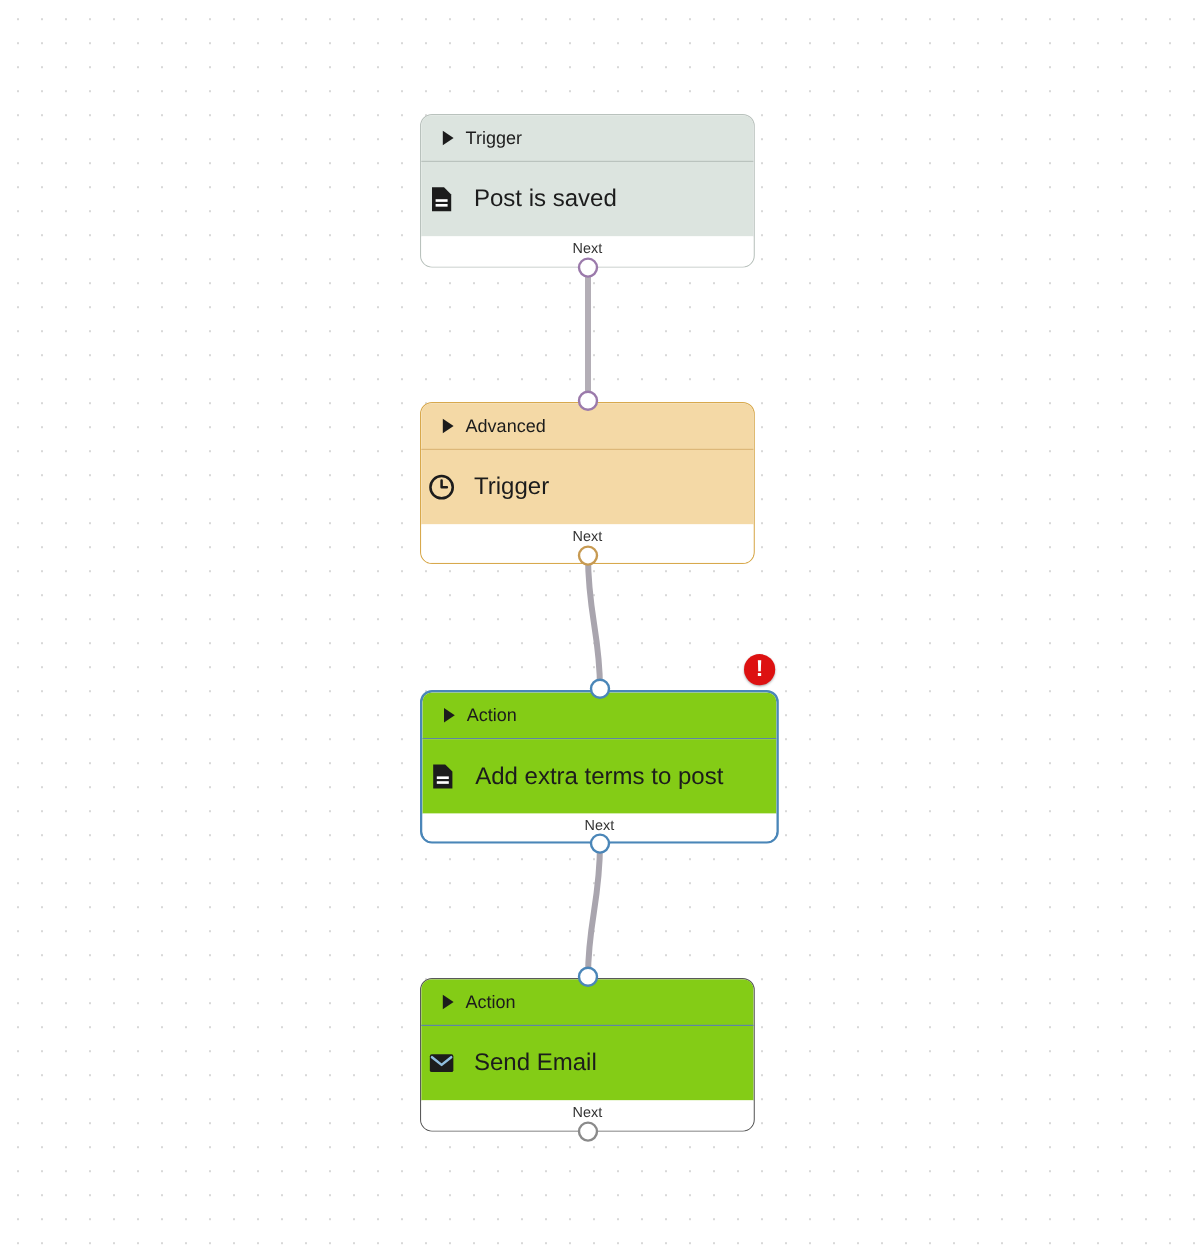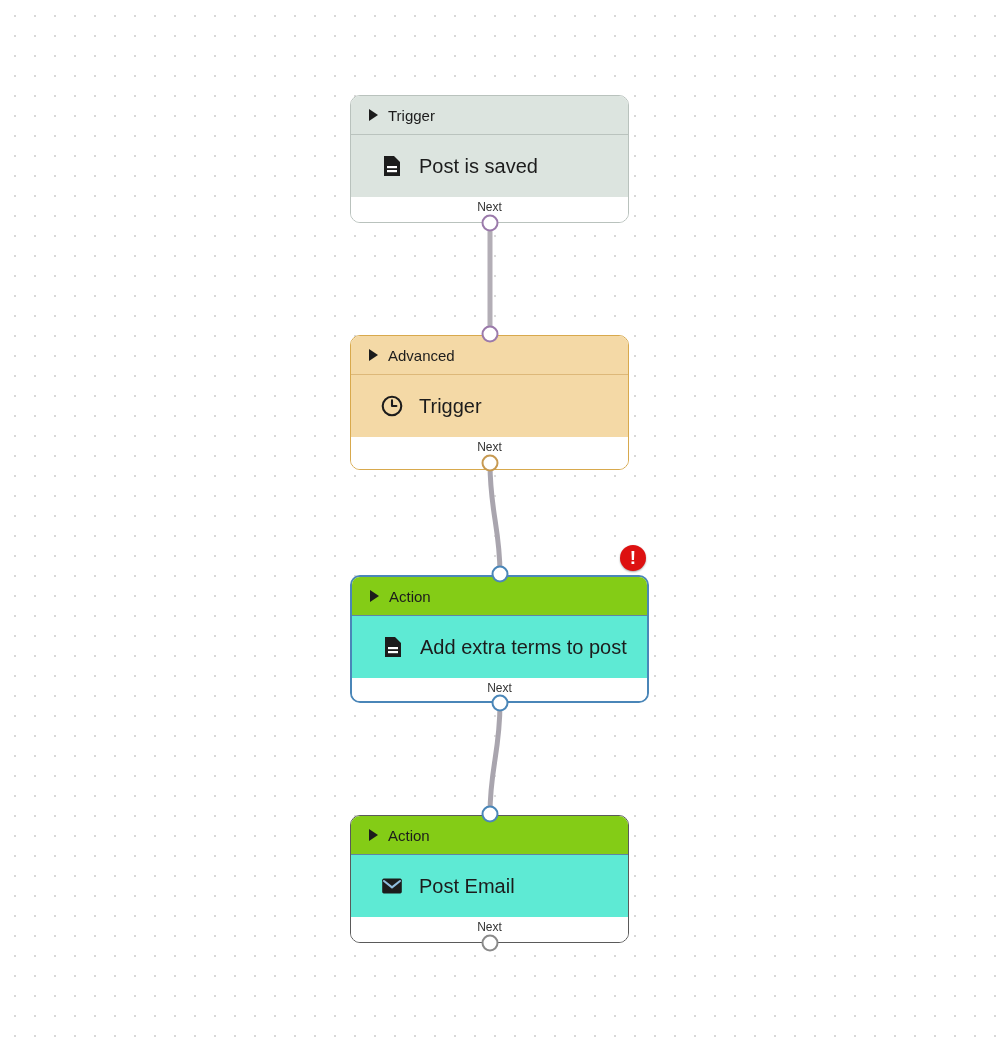--- a/index.html
+++ b/index.html
@@ -51,21 +51,21 @@
     border-top: 6px solid transparent;
     border-bottom: 6px solid transparent;
     border-left: 9px solid #1c1c1c;
     margin-right: 10px;
     flex: 0 0 auto;
   }
   .node-body {
     display: flex;
     align-items: center;
     height: 62px;
-    padding-left: 28px;
+    padding-left: 4px;
     box-sizing: border-box;
   }
   .node-icon {
     width: 26px;
     height: 26px;
     margin-right: 14px;
     flex: 0 0 auto;
     display: flex;
     align-items: center;
     justify-content: center;
@@ -97,21 +97,21 @@
     border: 1.5px solid #d8a94d;
   }
   .node.advanced .node-head { background: #f4d9a6; border-bottom: 1px solid #dcb straw; }
   .node.advanced .node-head { border-bottom: 1px solid #ddb879; }
   .node.advanced .node-body { background: #f4d9a6; }
 
   .node.action {
     border: 1.5px solid #5a5a5a;
   }
   .node.action .node-head { background: #84cc16; border-bottom: 1px solid #5e86a5; }
-  .node.action .node-body { background: #5eead4; }
+  .node.action .node-body { background: #84cc16; }
 
   .node.action.selected {
     border: 2px solid #4a86b8;
   }
 
   
   .port {
     position: absolute;
     width: 17px;
     height: 17px;
@@ -221,21 +221,21 @@
       <span class="disclosure"></span>
       <span>Action</span>
     </div>
     <div class="node-body">
       <span class="node-icon">
         <svg width="24" height="24" viewBox="0 0 24 24">
           <rect x="2.2" y="4.6" width="19.6" height="14.8" rx="1.6" fill="#1c1c1c"></rect>
           <path d="M4 7 L12 13.4 L20 7" fill="none" stroke="#8fbcdd" stroke-width="2.1" stroke-linecap="round" stroke-linejoin="round"></path>
         </svg>
       </span>
-      <span class="node-title">Post Email</span>
+      <span class="node-title">Send Email</span>
     </div>
     <div class="node-foot">
       <span>Next</span>
     </div>
   </div>
 
   <div class="port purple" style="left:490px; top:223px;"></div>
   <div class="port purple" style="left:490px; top:334px;"></div>
   <div class="port amber" style="left:490px; top:463px;"></div>
   <div class="port blue" style="left:500px; top:574px;"></div>

